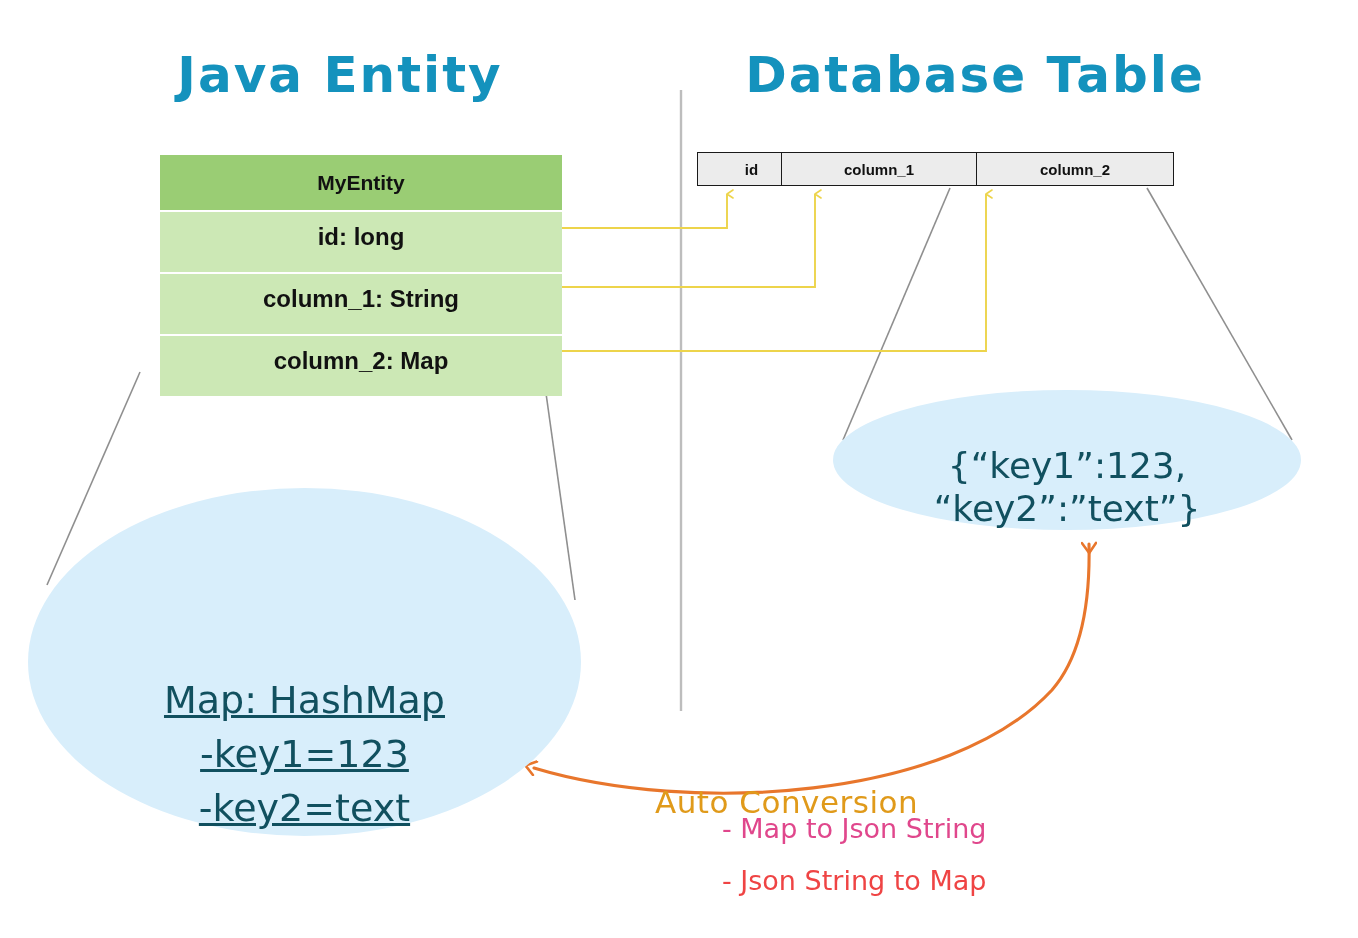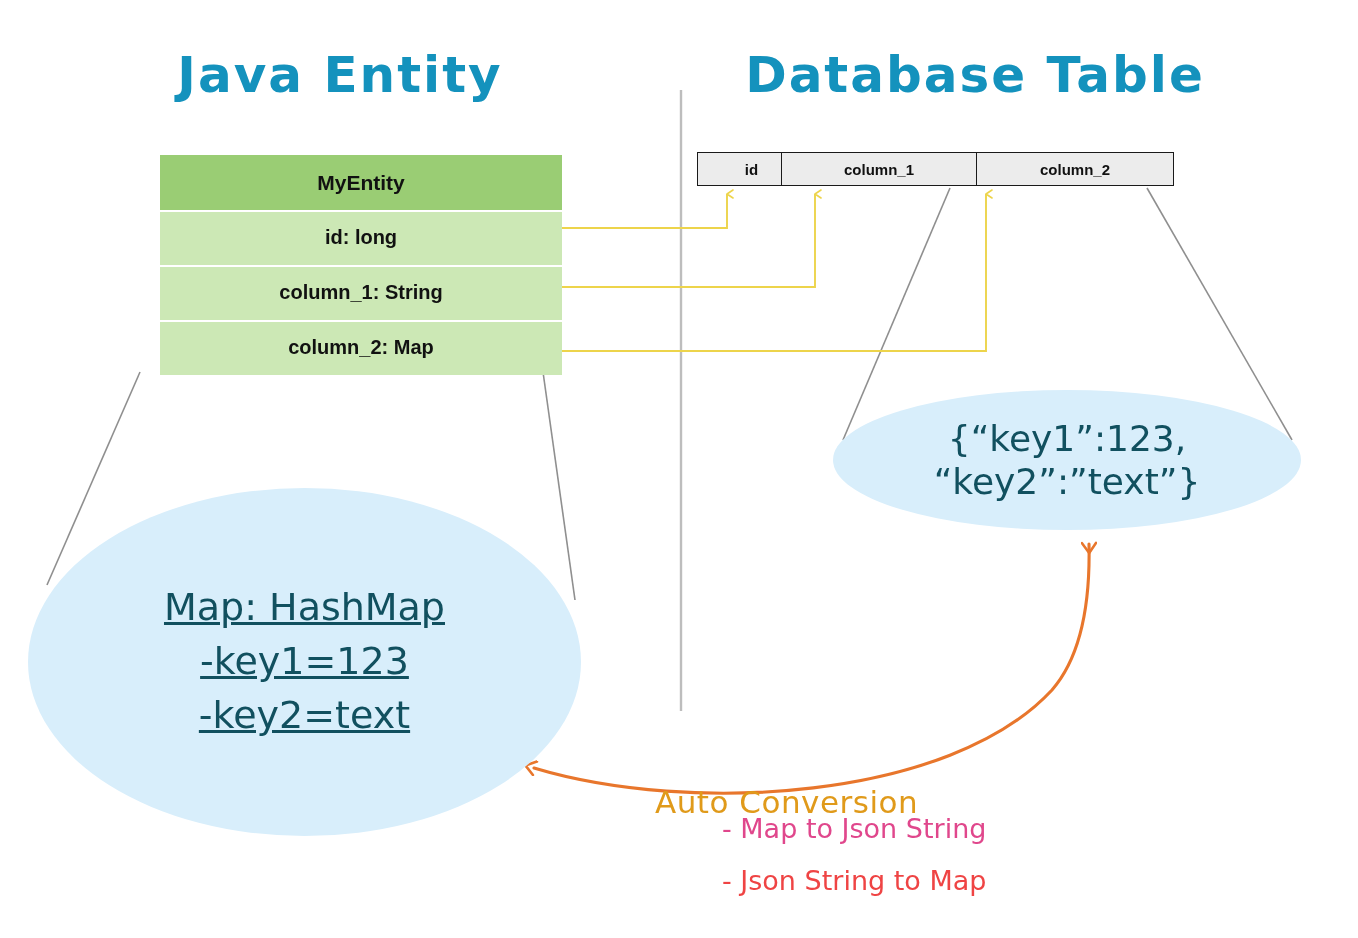--- a/index.html
+++ b/index.html
@@ -41,23 +41,23 @@
     width: 402px;
     margin-left: 20px;
   }
   .entity-row {
     box-sizing: border-box;
     width: 100%;
     text-align: center;
     font-family: "Liberation Sans", sans-serif;
     font-weight: bold;
     color: #111111;
-    font-size: 20px;
+    font-size: 24px;
     line-height: 50px;
-    height: 53px;
+    height: 60px;
     margin-bottom: 2px;
   }
   .entity-row.header {
     background: #9ACD74;
     height: 55px;
     line-height: 55px;
     font-size: 21px;
   }
   .entity-row.field {
     background: #CCE8B5;
@@ -91,21 +91,21 @@
   #db-cell-0 { width: 60px; }
   #db-cell-1 { width: 195px; }
   #db-cell-2 { width: 196px; }
 
   
   .bubble {
     position: absolute;
     background: #D8EEFB;
     border-radius: 50%;
     display: flex;
-    align-items: center;
+    align-items: flex-end;
     justify-content: center;
     text-align: center;
     color: #11505F;
     font-family: "DejaVu Sans", sans-serif;
   }
   #bubble-left {
     left: 28px;
     top: 488px;
     width: 553px;
     height: 348px;

